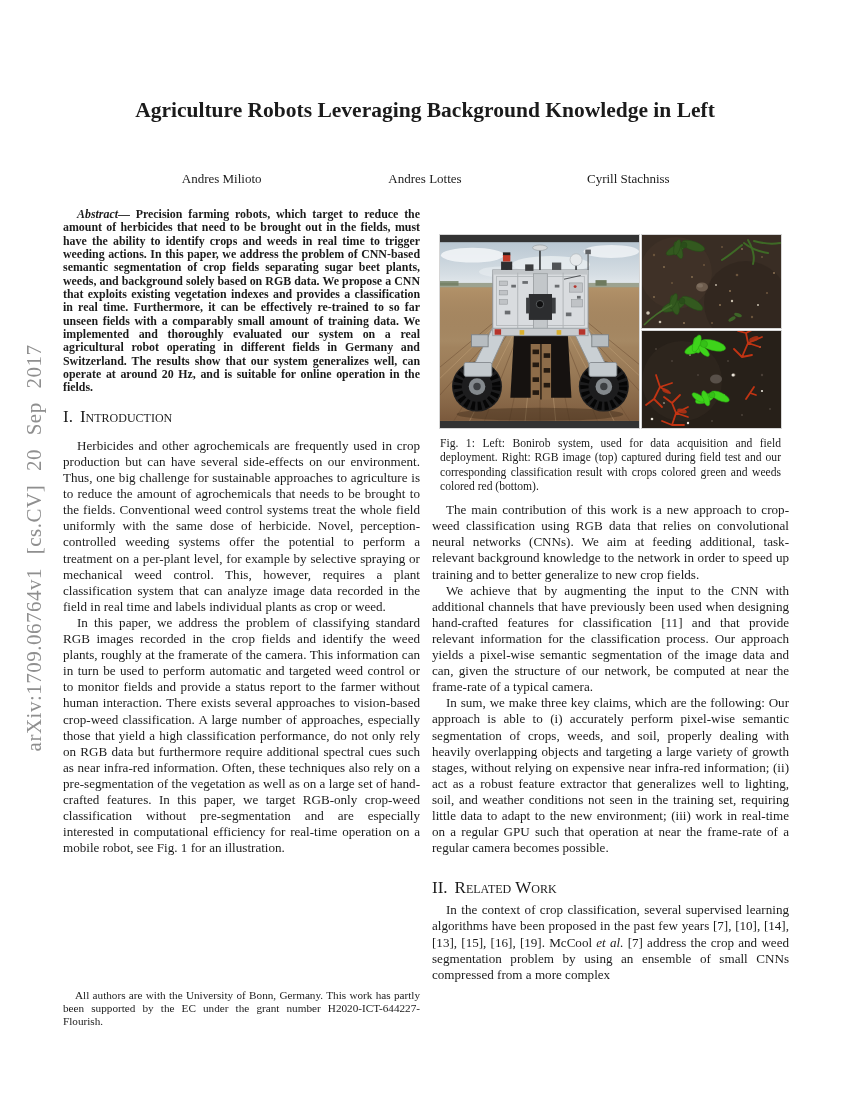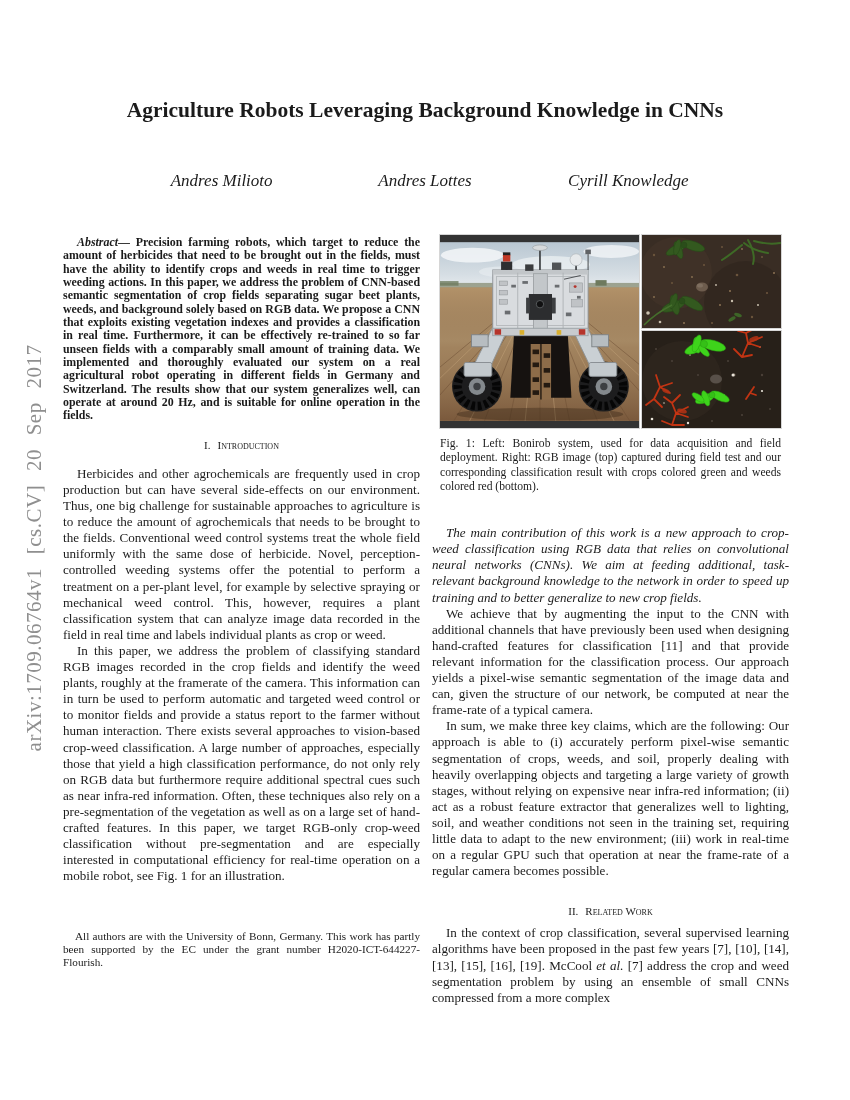--- a/index.html
+++ b/index.html
@@ -13,64 +13,64 @@
     white-space:nowrap;font-size:21px;color:#8f8f8f;
     word-spacing:8px;letter-spacing:.5px;
   }
   .title-block{
     position:absolute;top:96px;left:0;width:100%;
     text-align:center;font-weight:bold;font-size:21.5px;line-height:28px;
   }
   .authors-row{
     position:absolute;top:171px;left:120px;width:610px;display:flex;
   }
-  .author{flex:1;text-align:center;font-size:17px;font-style:italic;}
+  .author{flex:1;text-align:center;font-size:13px;}
   .col{
     position:absolute;width:357px;text-align:justify;
     font-size:13.1px;line-height:16.1px;
   }
-  .col-left{left:63px;top:236px;}
+  .col-left{left:63px;top:208px;}
   .col-right{left:432px;top:227px;}
   .col p{margin:0;text-indent:14px;}
   .abstract{font-weight:bold;font-size:11.9px;line-height:13.35px;}
   .abstract .ab-label{font-style:italic;}
   h2.sec{
-    font-weight:normal;font-size:11px;margin:14px 0 13px 0;
-    text-align:center;font-variant:small-caps;text-indent:0;
+    font-weight:normal;font-size:17px;margin:14px 0 13px 0;
+    font-variant:small-caps;text-indent:0;
   }
   h2.sec .sec-num{margin-right:7px;}
   h2.sec-related{margin:24px 0 6px 0;}
   figure.fig1{margin:0;padding:8px;}
   .fig-row{display:flex;gap:3px;height:193px;}
   .photo{display:block;outline:1px solid #d6d6d6;background:#333;}
   .fig-stack{display:flex;flex-direction:column;gap:3px;width:139px;}
   figcaption{
     margin-top:9px;font-size:11.6px;line-height:14.3px;text-align:justify;
   }
-  .col-right p.first-body{margin-top:23px;font-style:italic;}
+  .col-right p.first-body{}
   .footnote{
-    position:absolute;left:63px;top:930px;width:357px;
+    position:absolute;left:63px;top:989px;width:357px;
     font-size:11.2px;line-height:13.2px;text-align:justify;text-indent:12px;
   }
 </style>
 </head>
 <body>
 
 <div class="page">
 
   <div class="arxiv-stamp">arXiv:1709.06764v1 [cs.CV] 20 Sep 2017</div>
 
   <div class="title-block">
-    <div>Agriculture Robots Leveraging Background Knowledge in CNNs</div>
+    <div>Agriculture Robots Leveraging Background Knowledge in Left</div>
   </div>
 
   <div class="authors-row">
     <span class="author">Andres Milioto</span>
     <span class="author">Andres Lottes</span>
-    <span class="author">Cyrill Knowledge</span>
+    <span class="author">Cyrill Stachniss</span>
   </div>
 
   <div class="col col-left">
     <p class="abstract"><i class="ab-label">Abstract</i><span>— Precision farming robots, which target to reduce the amount of herbicides that need to be brought out in the fields, must have the ability to identify crops and weeds in real time to trigger weeding actions. In this paper, we address the problem of CNN-based semantic segmentation of crop fields separating sugar beet plants, weeds, and background solely based on RGB data. We propose a CNN that exploits existing vegetation indexes and provides a classification in real time. Furthermore, it can be effectively re-trained to so far unseen fields with a comparably small amount of training data. We implemented and thoroughly evaluated our system on a real agricultural robot operating in different fields in Germany and Switzerland. The results show that our system generalizes well, can operate at around 20 Hz, and is suitable for online operation in the fields.</span></p>
 
     <h2 class="sec"><span class="sec-num">I.</span><span>Introduction</span></h2>
 
     <p>Herbicides and other agrochemicals are frequently used in crop production but can have several side-effects on our environment. Thus, one big challenge for sustainable approaches to agriculture is to reduce the amount of agrochemicals that needs to be brought to the fields. Conventional weed control systems treat the whole field uniformly with the same dose of herbicide. Novel, perception-controlled weeding systems offer the potential to perform a treatment on a per-plant level, for example by selective spraying or mechanical weed control. This, however, requires a plant classification system that can analyze image data recorded in the field in real time and labels individual plants as crop or weed.</p>
     <p>In this paper, we address the problem of classifying standard RGB images recorded in the crop fields and identify the weed plants, roughly at the framerate of the camera. This information can in turn be used to perform automatic and targeted weed control or to monitor fields and provide a status report to the farmer without human interaction. There exists several approaches to vision-based crop-weed classification. A large number of approaches, especially those that yield a high classification performance, do not only rely on RGB data but furthermore require additional spectral cues such as near infra-red information. Often, these techniques also rely on a pre-segmentation of the vegetation as well as on a large set of hand-crafted features. In this paper, we target RGB-only crop-weed classification without pre-segmentation and are especially interested in computational efficiency for real-time operation on a mobile robot, see Fig. 1 for an illustration.</p>
   </div>

